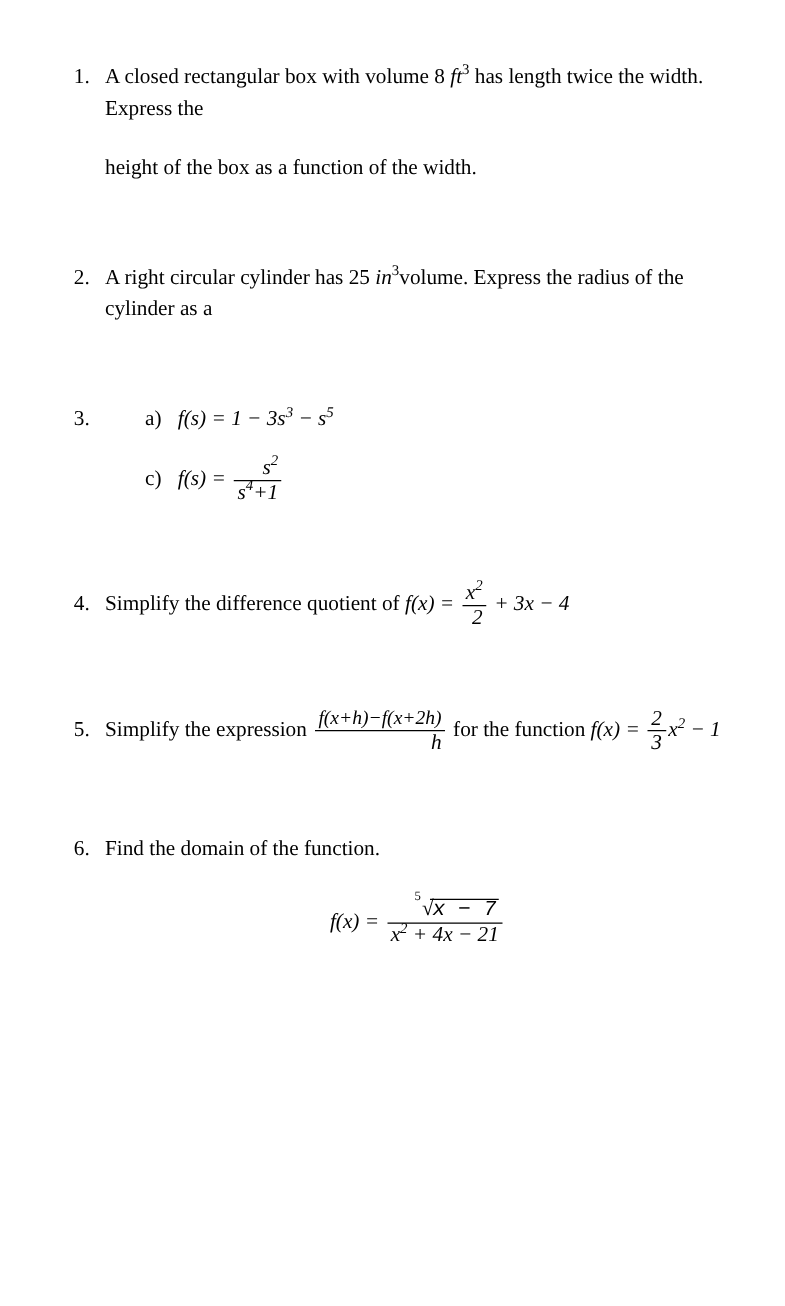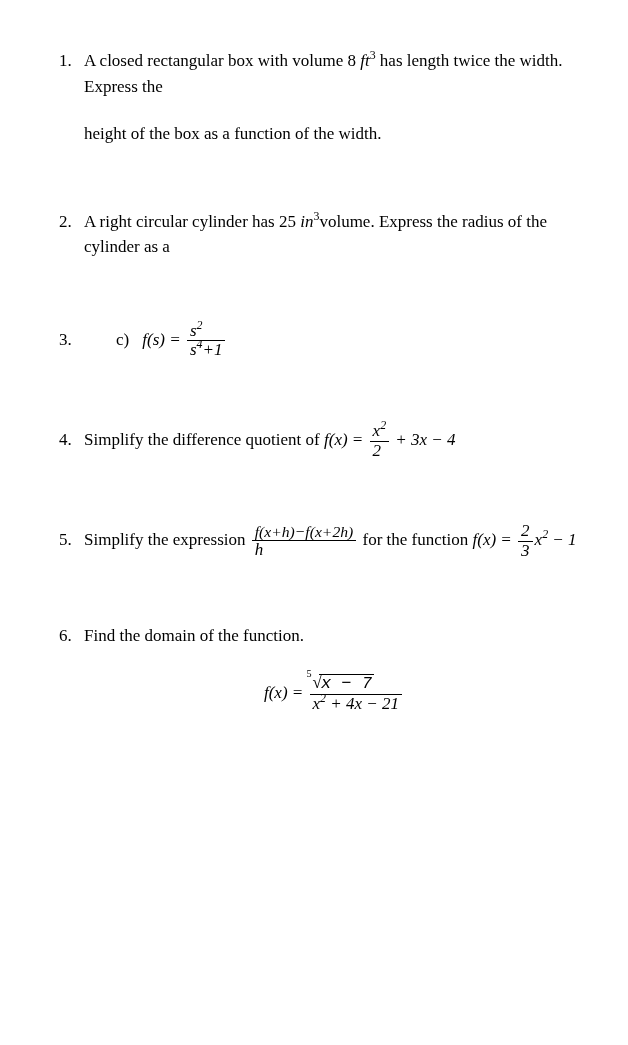--- a/index.html
+++ b/index.html
@@ -37,21 +37,21 @@
       display: inline-block;
       width: 22px;
     }
     .math {
       font-style: italic;
       font-family: "Times New Roman", Times, serif;
     }
     .frac {
       display: inline-block;
       vertical-align: middle;
-      text-align: left;
+      text-align: right;
       margin: 0 2px;
     }
     .frac .num {
       display: block;
       border-bottom: 1px solid #000;
       padding: 0 3px;
       line-height: 1.1;
     }
     .frac .den {
       display: block;
@@ -95,20 +95,24 @@
     <span>A closed rectangular box with volume 8 <span class="math">ft</span><sup>3</sup> has length twice the width. Express the</span>
     <div class="line2">height of the box as a function of the width.</div>
   </li>
 
   <li>
     <span>A right circular cylinder has 25 <span class="math">in</span><sup>3</sup>volume. Express the radius of the cylinder as a</span>
   </li>
 
   <li>
 
+    <div class="subitem">
+      <span class="sublabel">a)</span>
+      <span class="math"><span>f</span>(<span>s</span>) = 1 − 3<span>s</span><sup>3</sup> − <span>s</span><sup>5</sup></span>
+    </div>
 
 
     <div class="subitem">
       <span class="sublabel">c)</span>
       <span class="math"><span>f</span>(<span>s</span>) = 
         <span class="frac">
           <span class="num"><span>s</span><sup>2</sup></span>
           <span class="den"><span>s</span><sup>4</sup>+1</span>
         </span>
       </span>

